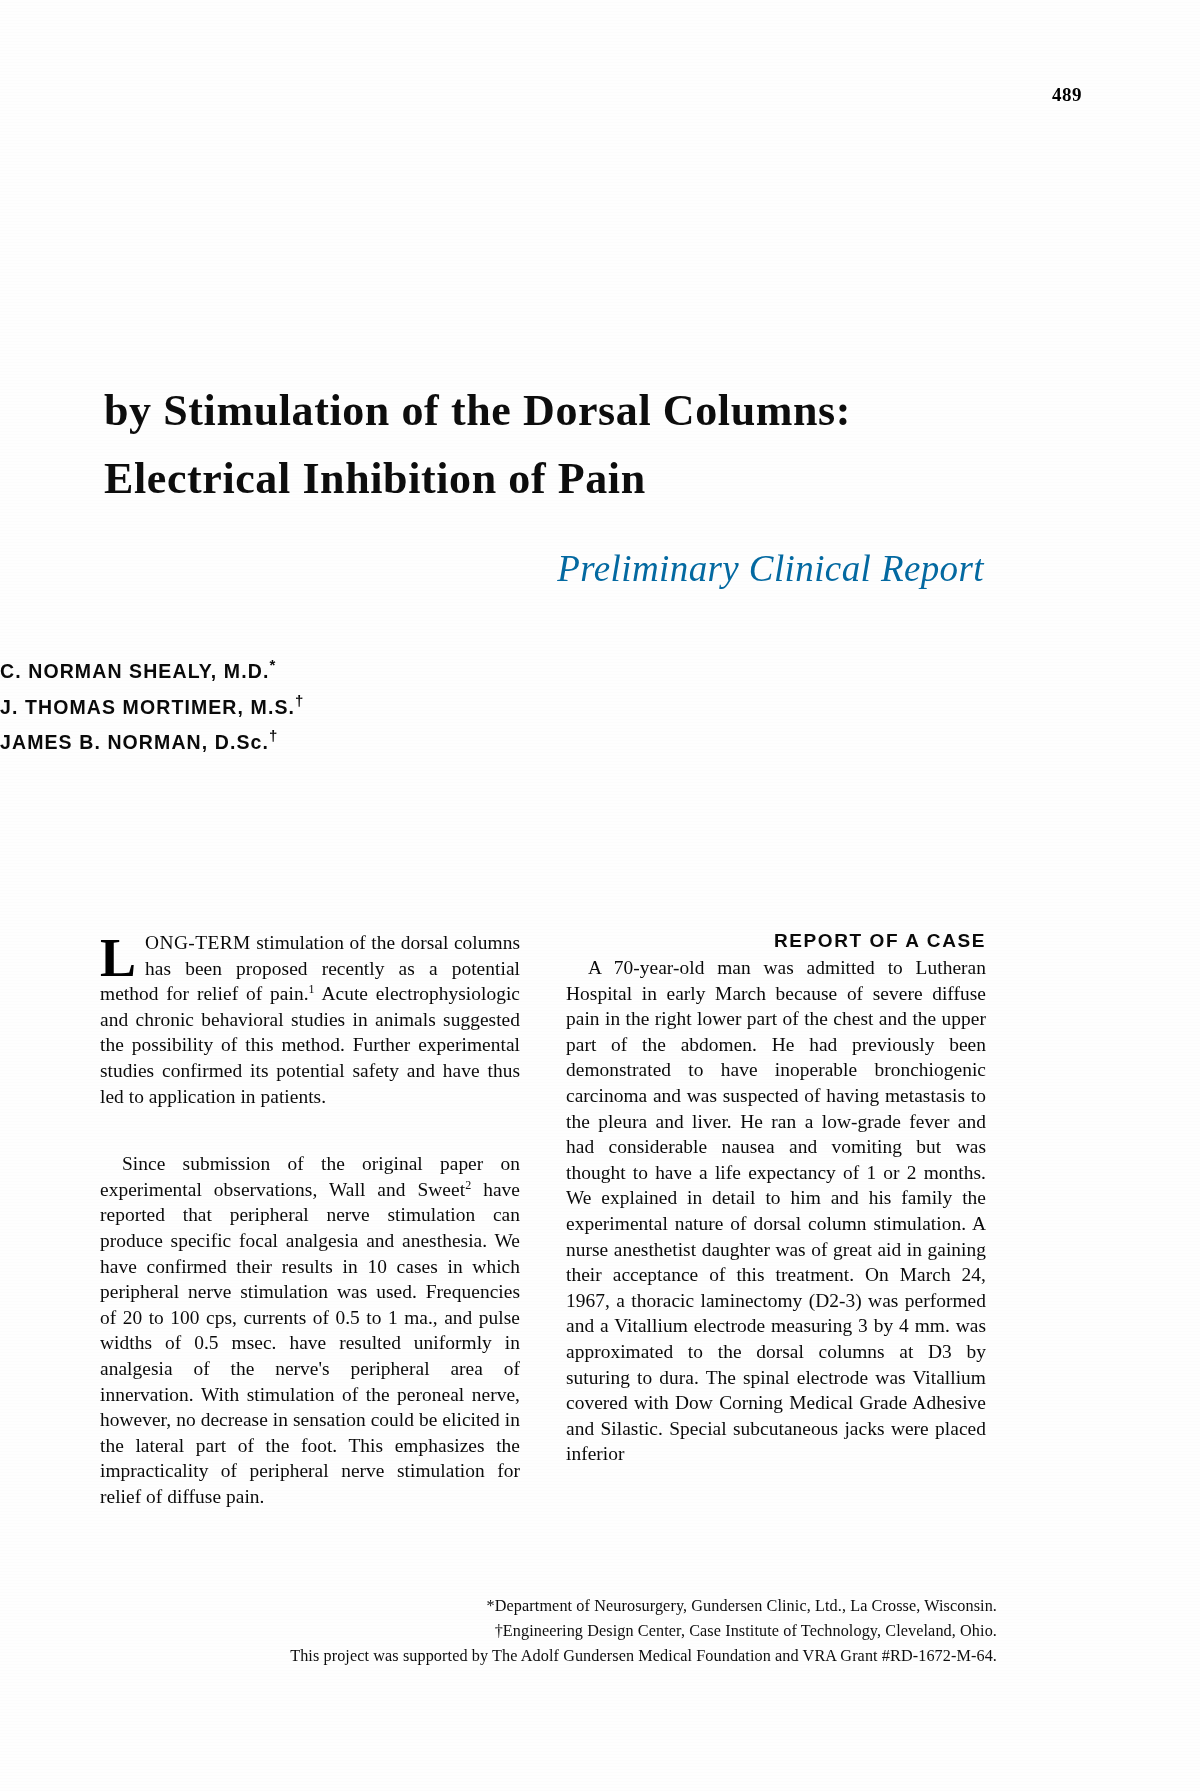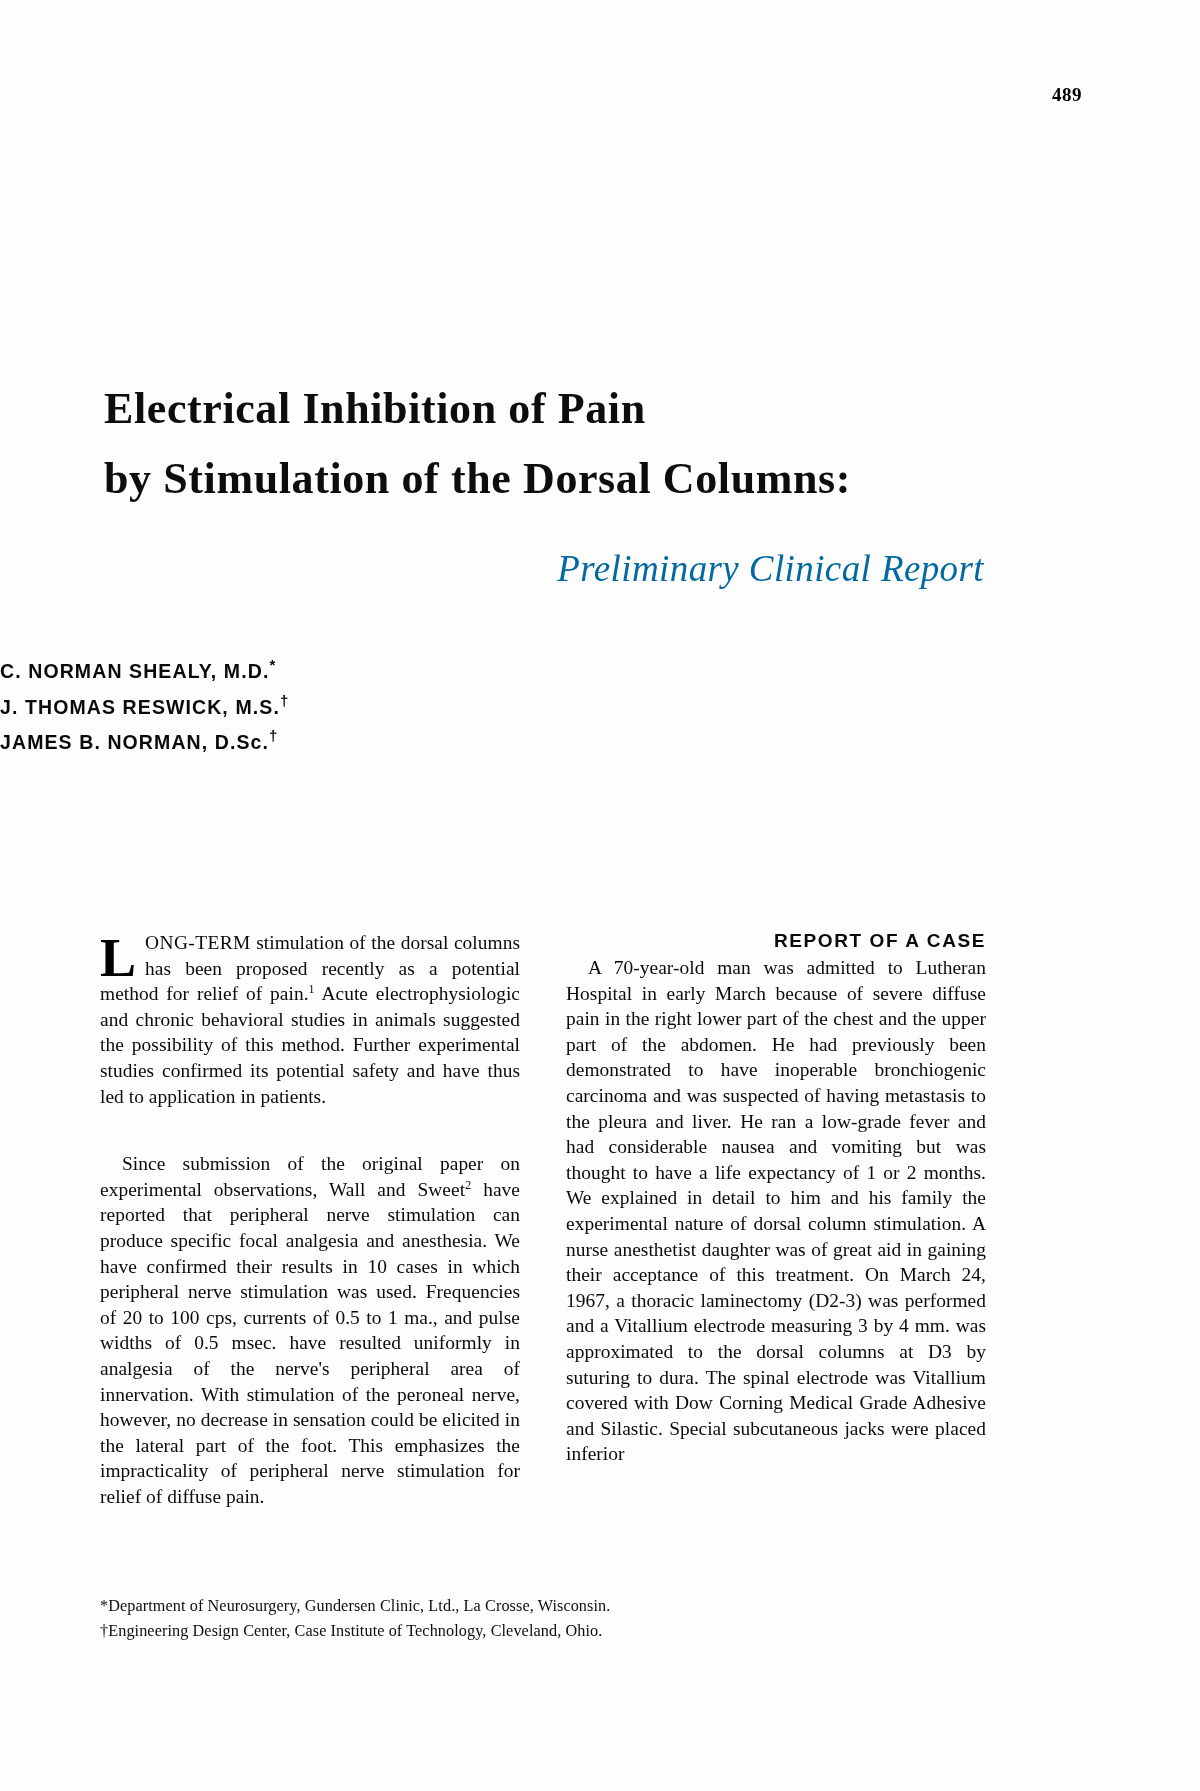--- a/index.html
+++ b/index.html
@@ -134,23 +134,24 @@
     font-family: "Liberation Sans", "DejaVu Sans", sans-serif;
     font-weight: bold;
     font-size: 19px;
     letter-spacing: 1.6px;
     margin: 0 0 3px 0;
     color: #0a0a0a;
   }
   
   .footnotes {
     position: absolute;
-    left: 100px;
+    left: 111px;
     top: 1594px;
     width: 886px;
+    text-align: right;
   }
   .footnote {
     font-family: "Liberation Serif", "DejaVu Serif", serif;
     font-size: 16.2px;
     line-height: 25px;
     letter-spacing: 0.1px;
     color: #0d0d0d;
     white-space: nowrap;
   }
   .scan-noise {
@@ -163,31 +164,31 @@
   }
 </style>
 </head>
 <body>
 
 <div class="page">
 
   <div class="folio">489</div>
 
   <div class="title-block">
+    <div class="title-line title-line-2">by Stimulation of the Dorsal Columns:</div>
     <div class="title-line title-line-1">Electrical Inhibition of Pain</div>
-    <div class="title-line title-line-2">by Stimulation of the Dorsal Columns:</div>
     <div class="subtitle">Preliminary Clinical Report</div>
   </div>
 
   <div class="authors">
     <div class="author-line">
       <span>C. NORMAN SHEALY, M.D.</span><span class="sup">*</span>
     </div>
     <div class="author-line">
-      <span>J. THOMAS RESWICK, M.S.</span><span class="sup">†</span>
+      <span>J. THOMAS MORTIMER, M.S.</span><span class="sup">†</span>
     </div>
     <div class="author-line">
       <span>JAMES B. NORMAN, D.Sc.</span><span class="sup">†</span>
     </div>
   </div>
 
   <div class="columns">
 
     <div class="col">
       <p class="first-par"><span class="dropcap">L</span><span class="smallcaps">ONG-TERM</span><span> stimulation of the dorsal columns has been proposed recently as a potential method for relief of pain.</span><sup class="ref">1</sup><span> Acute electrophysiologic and chronic behavioral studies in animals suggested the possibility of this method. Further experimental studies confirmed its potential safety and have thus led to application in patients.</span></p>
@@ -198,16 +199,17 @@
     <div class="col">
       <div class="section-head">REPORT OF A CASE</div>
       <p style="text-indent:22px;">A 70-year-old man was admitted to Lutheran Hospital in early March because of severe diffuse pain in the right lower part of the chest and the upper part of the abdomen. He had previously been demonstrated to have inoperable bronchiogenic carcinoma and was suspected of having metastasis to the pleura and liver. He ran a low-grade fever and had considerable nausea and vomiting but was thought to have a life expectancy of 1 or 2 months. We explained in detail to him and his family the experimental nature of dorsal column stimulation. A nurse anesthetist daughter was of great aid in gaining their acceptance of this treatment. On March 24, 1967, a thoracic laminectomy (D2-3) was performed and a Vitallium electrode measuring 3 by 4 mm. was approximated to the dorsal columns at D3 by suturing to dura. The spinal electrode was Vitallium covered with Dow Corning Medical Grade Adhesive and Silastic. Special subcutaneous jacks were placed inferior</p>
     </div>
 
   </div>
 
   <div class="footnotes">
     <div class="footnote">*Department of Neurosurgery, Gundersen Clinic, Ltd., La Crosse, Wisconsin.</div>
     <div class="footnote">†Engineering Design Center, Case Institute of Technology, Cleveland, Ohio.</div>
+    <div class="footnote">This project was supported by The Adolf Gundersen Medical Foundation and VRA Grant #RD-1672-M-64.</div>
   </div>
 
   <div class="scan-noise"></div>
 </div>
 
 </body></html>

